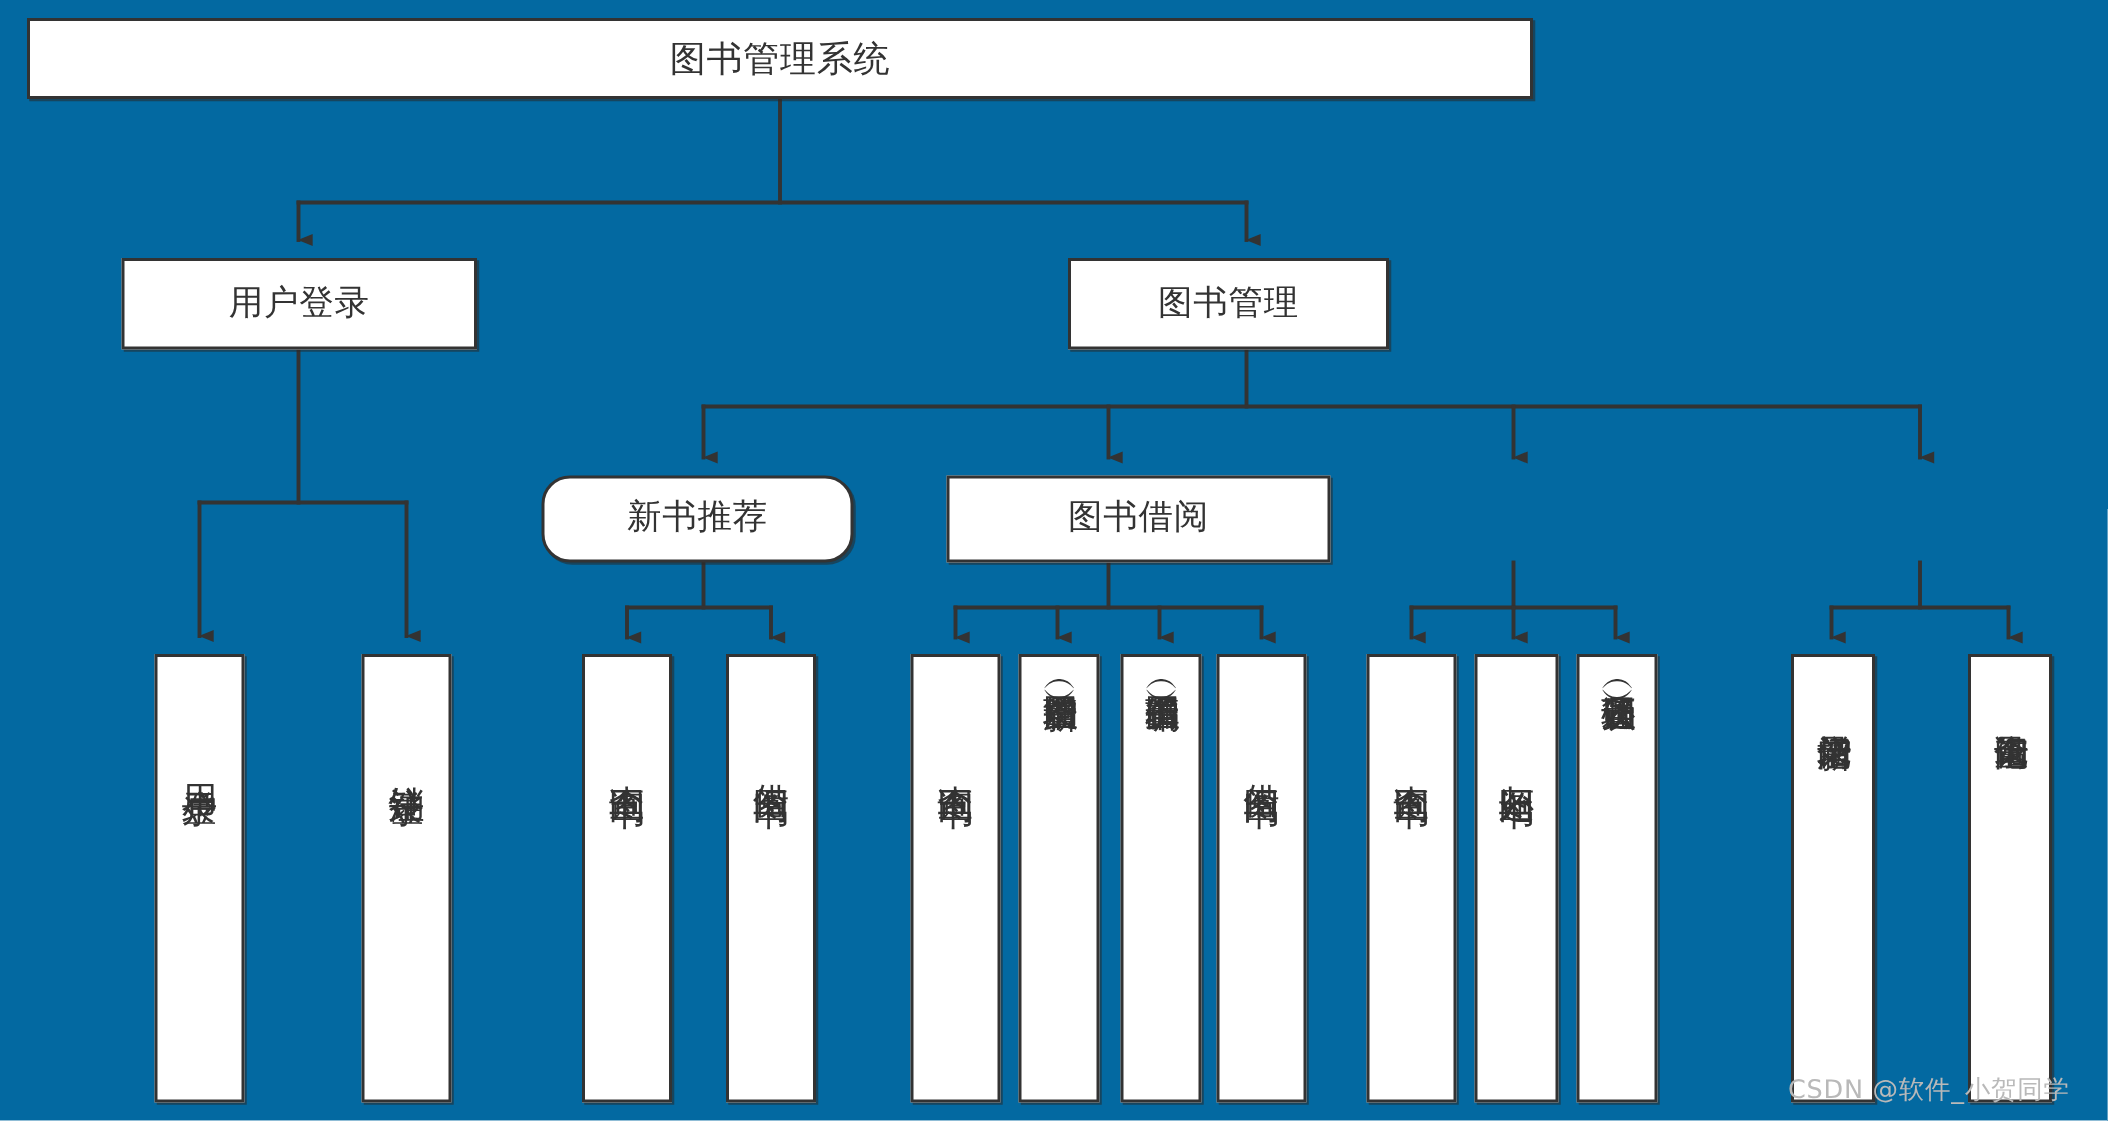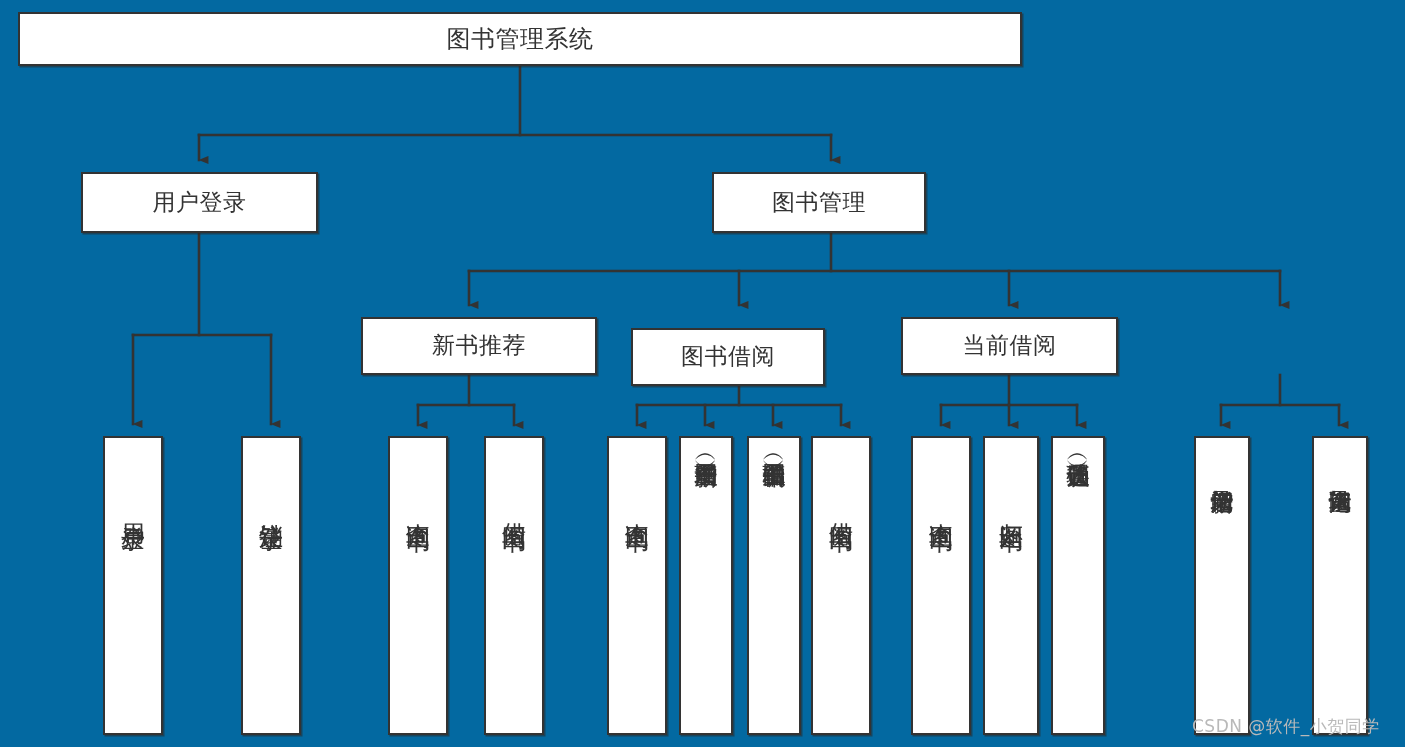--- a/index.html
+++ b/index.html
@@ -139,31 +139,28 @@
   </div>
 
   <div class="node horiz" style="left:81px; top:172px; width:237px; height:61px;">
     <span class="label">用户登录</span>
   </div>
 
   <div class="node horiz" style="left:712px; top:172px; width:214px; height:61px;">
     <span class="label">图书管理</span>
   </div>
 
-  <div class="node horiz" style="left:361px; top:317px; width:236px; height:58px;">
+  <div class="node horiz" style="left:361px; top:317px; width:208px; height:58px;border-radius:19px;">
     <span class="label">新书推荐</span>
   </div>
 
-  <div class="node horiz" style="left:631px; top:328px; width:194px; height:58px;">
+  <div class="node horiz" style="left:631px; top:317px; width:256px; height:58px;">
     <span class="label">图书借阅</span>
   </div>
 
-  <div class="node horiz" style="left:901px; top:317px; width:217px; height:58px;">
-    <span class="label">当前借阅</span>
-  </div>
 
 
   <div class="node vert" style="left:103px; top:436px; width:60px; height:299px; padding-top:66px;">
     <span class="label">用户登录</span>
   </div>
 
   <div class="node vert" style="left:241px; top:436px; width:60px; height:299px; padding-top:66px;">
     <span class="label">注销登录</span>
   </div>
 

